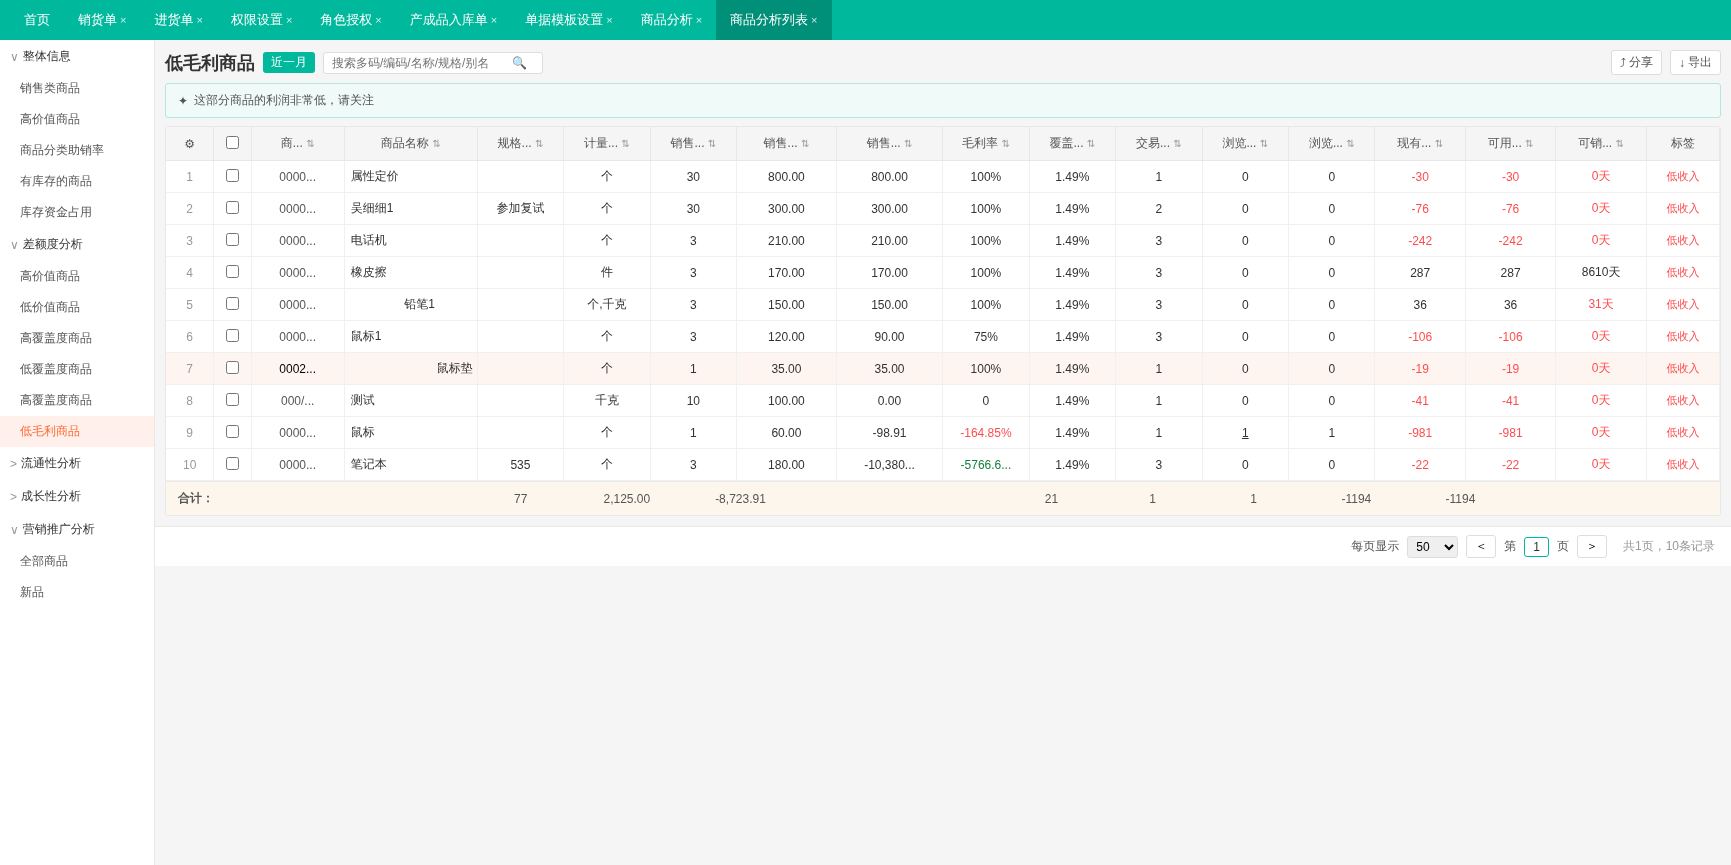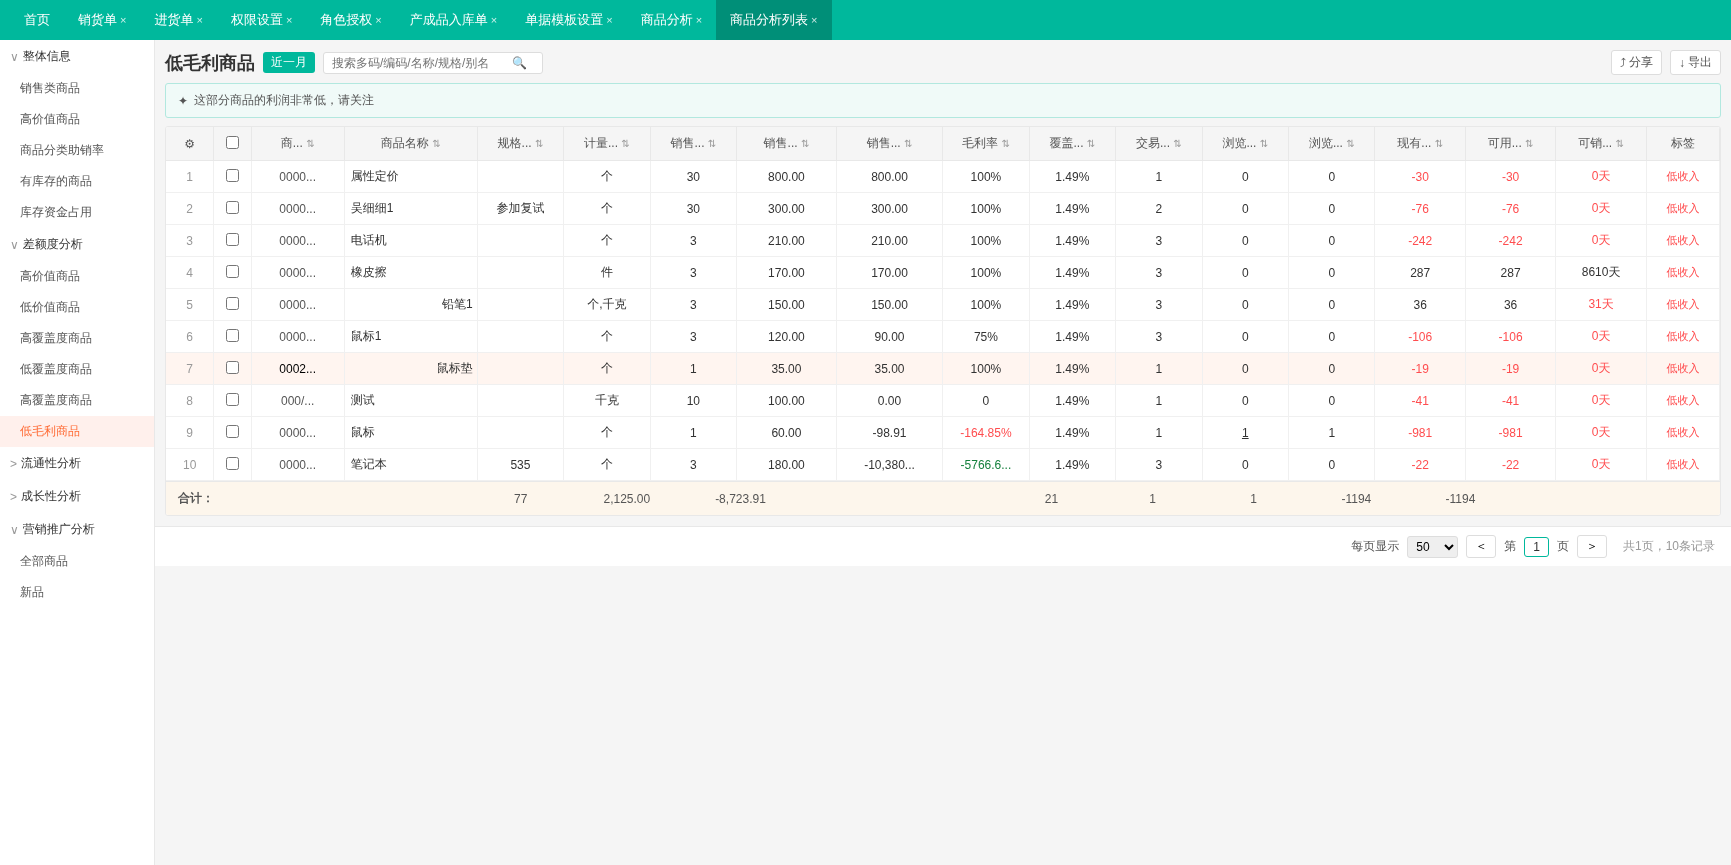--- a/index.html
+++ b/index.html
@@ -260,21 +260,21 @@
     <td>0</td>
     <td style="color:#333;">287</td>
     <td style="color:#333;">287</td>
     <td style="color:#333;">8610天</td>
     <td style="color:#ff4d4f;font-size:11px;">低收入</td>
   </tr>
               <tr>
     <td style="color:#999;">5</td>
     <td><input type="checkbox" style=""></td>
     <td style="color:#555;">0000...</td>
-    <td style="text-align:right;padding-left:22px;">铅笔1</td>
+    <td style="text-align:center;padding-left:22px;">铅笔1</td>
     <td></td>
     <td>个,千克</td>
     <td>3</td>
     <td>150.00</td>
     <td>150.00</td>
     <td style="color:#333;">100%</td>
     <td>1.49%</td>
     <td>3</td>
     <td style="">0</td>
     <td>0</td>

